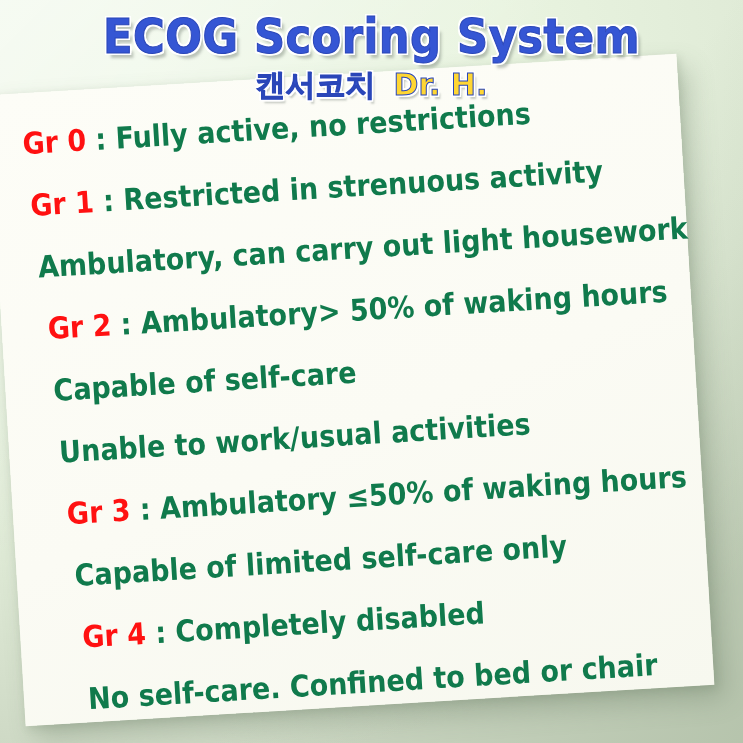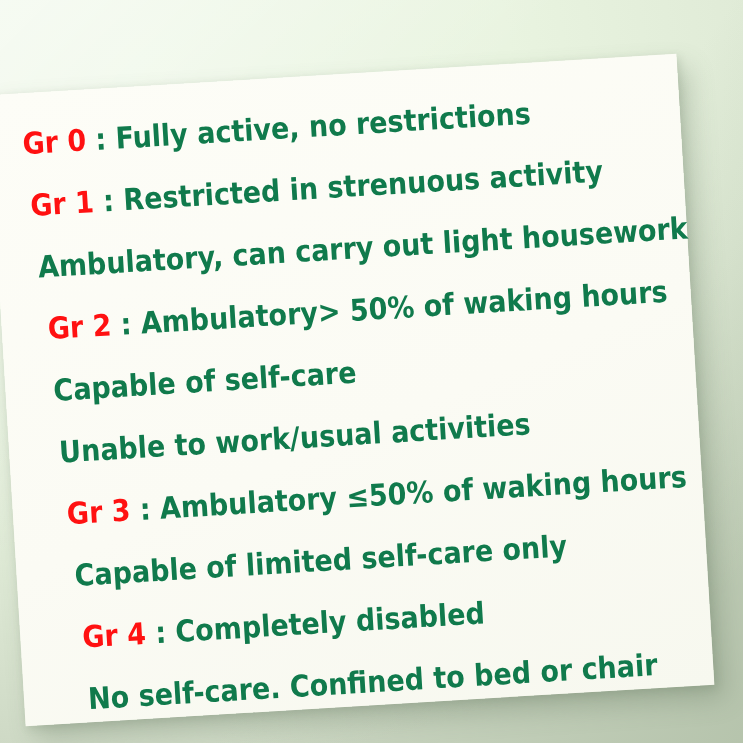--- a/index.html
+++ b/index.html
@@ -142,20 +142,26 @@
 </style>
 </head>
 <body>
 
 <div id="stage">
 
   <div id="bg-wash"></div>
 
   <div id="card"></div>
 
+  <div id="title-block">
+    <div id="main-title">ECOG Scoring System</div>
+    <div id="subtitle">
+      <span class="kr">캔서코치</span><span class="en">Dr. H.</span>
+    </div>
+  </div>
 
   <div id="lines">
       <div class="line" style="left: 32px; top: 36px; font-size: 30px;"><span class="grade">Gr 0</span><span class="colon"> : </span><span class="body">Fully active, no restrictions</span></div>
       <div class="line" style="left: 36px; top: 98px; font-size: 30px;"><span class="grade">Gr 1</span><span class="colon"> : </span><span class="body">Restricted in strenuous activity</span></div>
       <div class="line" style="left: 40px; top: 160px; font-size: 30px;"><span class="body">Ambulatory, can carry out light housework</span></div>
       <div class="line" style="left: 46px; top: 222px; font-size: 30px;"><span class="grade">Gr 2</span><span class="colon"> : </span><span class="body">Ambulatory&gt; 50% of waking hours</span></div>
       <div class="line" style="left: 48px; top: 284px; font-size: 30px;"><span class="body">Capable of self-care</span></div>
       <div class="line" style="left: 50px; top: 346px; font-size: 30px;"><span class="body">Unable to work/usual activities</span></div>
       <div class="line" style="left: 54px; top: 408px; font-size: 30px;"><span class="grade">Gr 3</span><span class="colon"> : </span><span class="body">Ambulatory ≤50% of waking hours</span></div>
       <div class="line" style="left: 58px; top: 470px; font-size: 30px;"><span class="body">Capable of limited self-care only</span></div>

